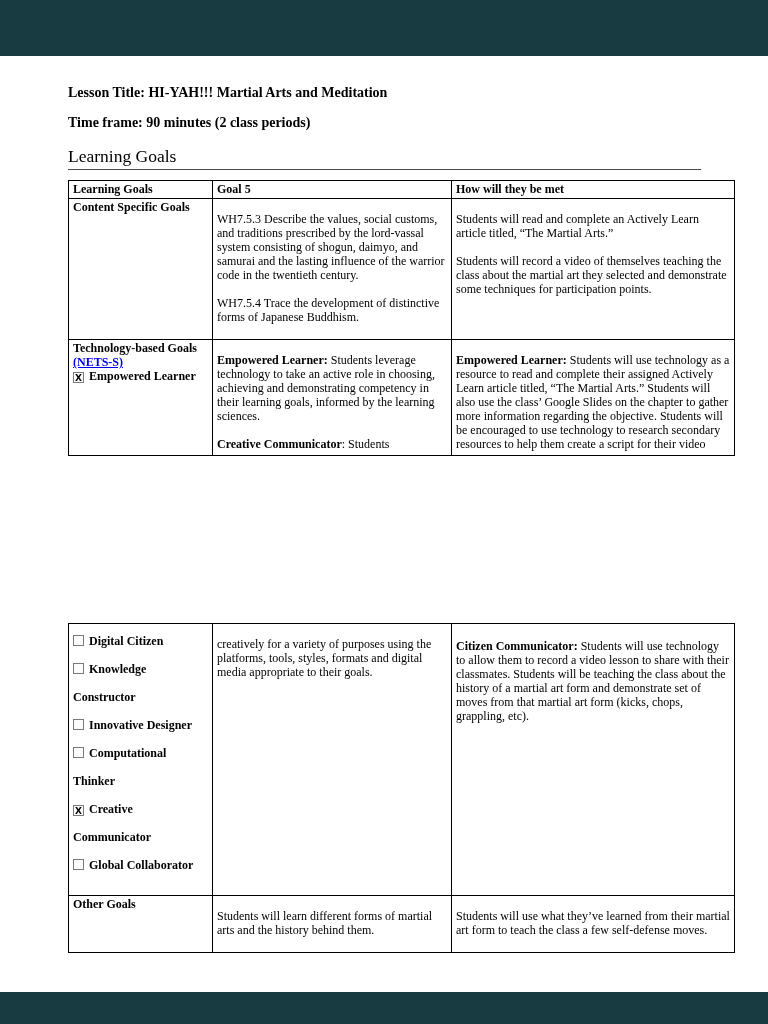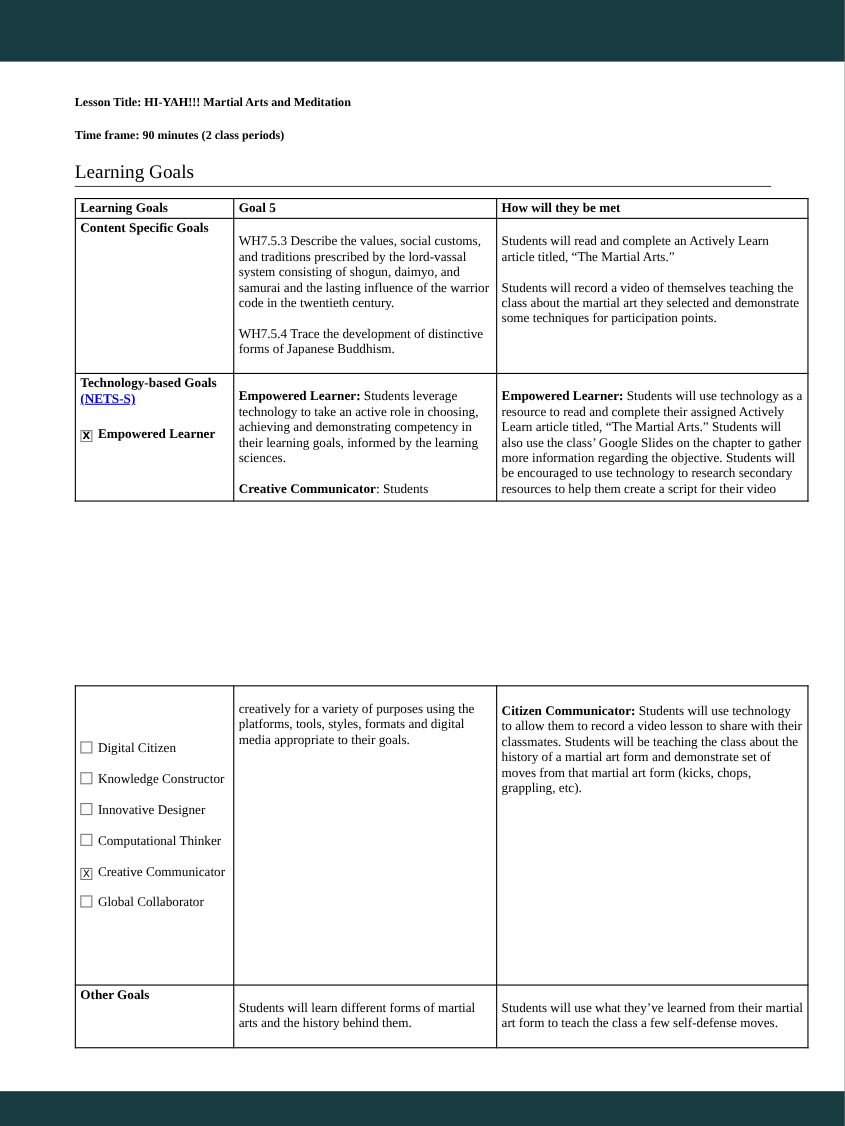--- a/index.html
+++ b/index.html
@@ -12,21 +12,21 @@
   }
   .viewer { position: relative; width: 768px; height: 1024px; overflow: hidden; }
   .page {
     position: absolute; top: 56px; left: 0;
     width: 768px; height: 936px;
     background: var(--paper, #ffffff);
     overflow: hidden;
   }
   .content { padding: 30px 34px 0 68px; }
 
-  .meta { font-weight: bold; font-size: 11px; line-height: 14px; margin: 0 0 16px; }
+  .meta { font-weight: bold; font-size: 14px; line-height: 14px; margin: 0 0 16px; }
 
   .section-heading {
     font-size: 17.5px; font-weight: 400; line-height: 20px;
     margin: 4px 0 10px; padding-bottom: 3px;
     border-bottom: 1px solid #4a4a4a; width: 633px;
   }
 
   table.goals { border-collapse: collapse; table-layout: fixed; width: 666px;
     font-size: 12px; line-height: 14px; }
   table.goals td { border: 1px solid #000; vertical-align: top; padding: 1px 4px; }
@@ -40,22 +40,22 @@
   .b { font-weight: bold; text-align: center; }
   .link { color: var(--link, #0000ee); text-decoration: underline; font-weight: bold; cursor: pointer; margin-top: 36px; }
   .clip { max-height: 112px; overflow: hidden; }
 
   .cb {
     display: inline-block; width: 11px; height: 11px;
     border: 1px solid #7a7a7a; background: #fcfcfc;
     font-family: "DejaVu Sans", sans-serif; font-size: 9px; line-height: 10px;
     text-align: center; margin-right: 5px; vertical-align: -1px; color: #000;
   }
-  .cb-line { margin-top: 18px; font-weight: bold; }
-  .checklist { line-height: 28px; padding-top: 2px; font-weight: normal; margin-top: 39px; }
+  .cb-line { font-weight: bold; }
+  .checklist { line-height: 28px; padding-top: 2px; font-weight: bold; }
   .gap { height: 167px; }
   .met-offset { margin-top: 14px; }
 </style>
 </head>
 <body>
 
 <div class="viewer">
   <div class="page">
     <div class="content">
 

